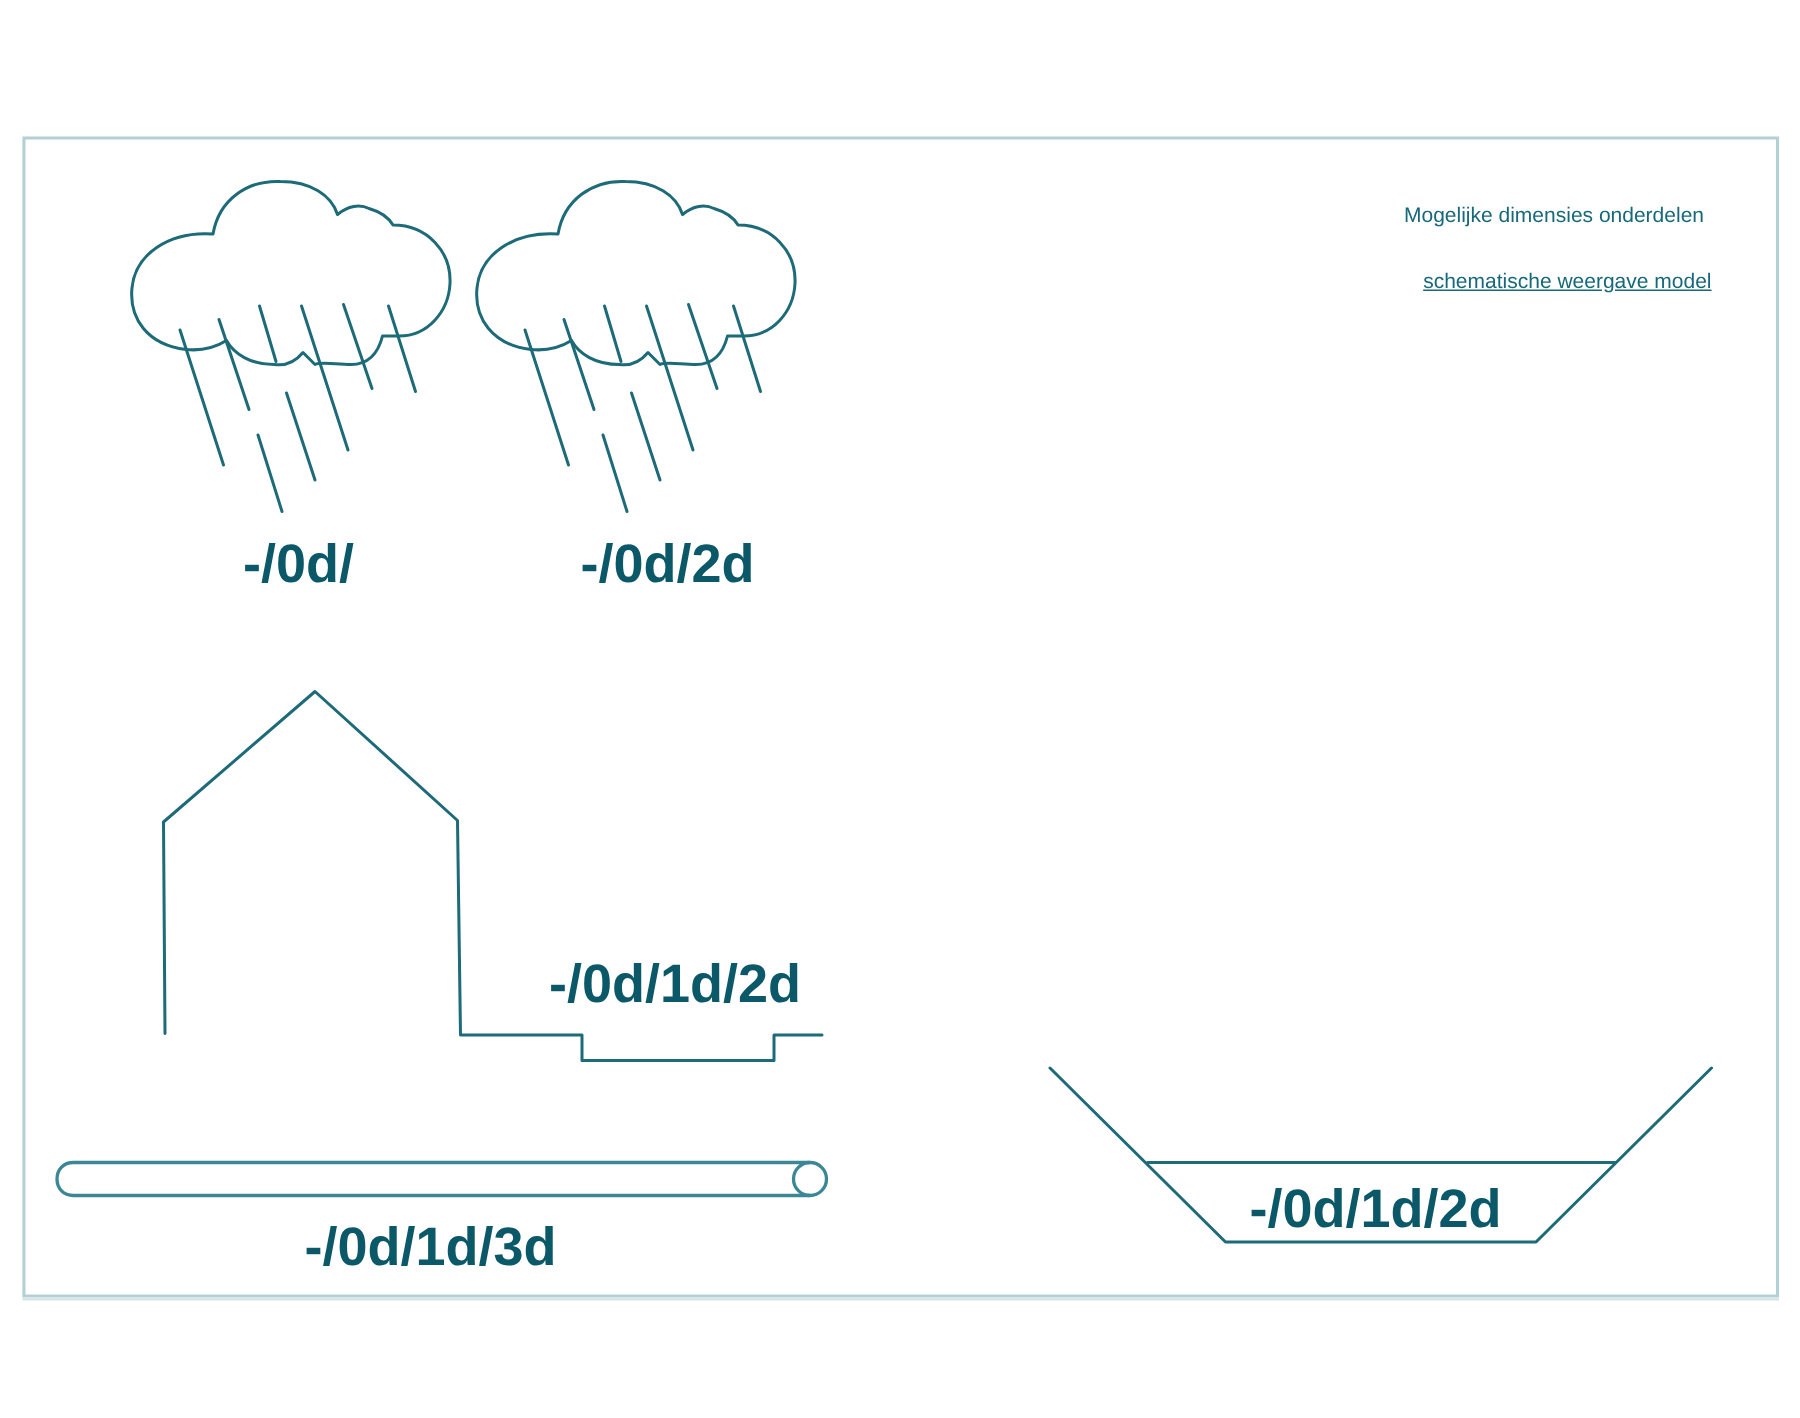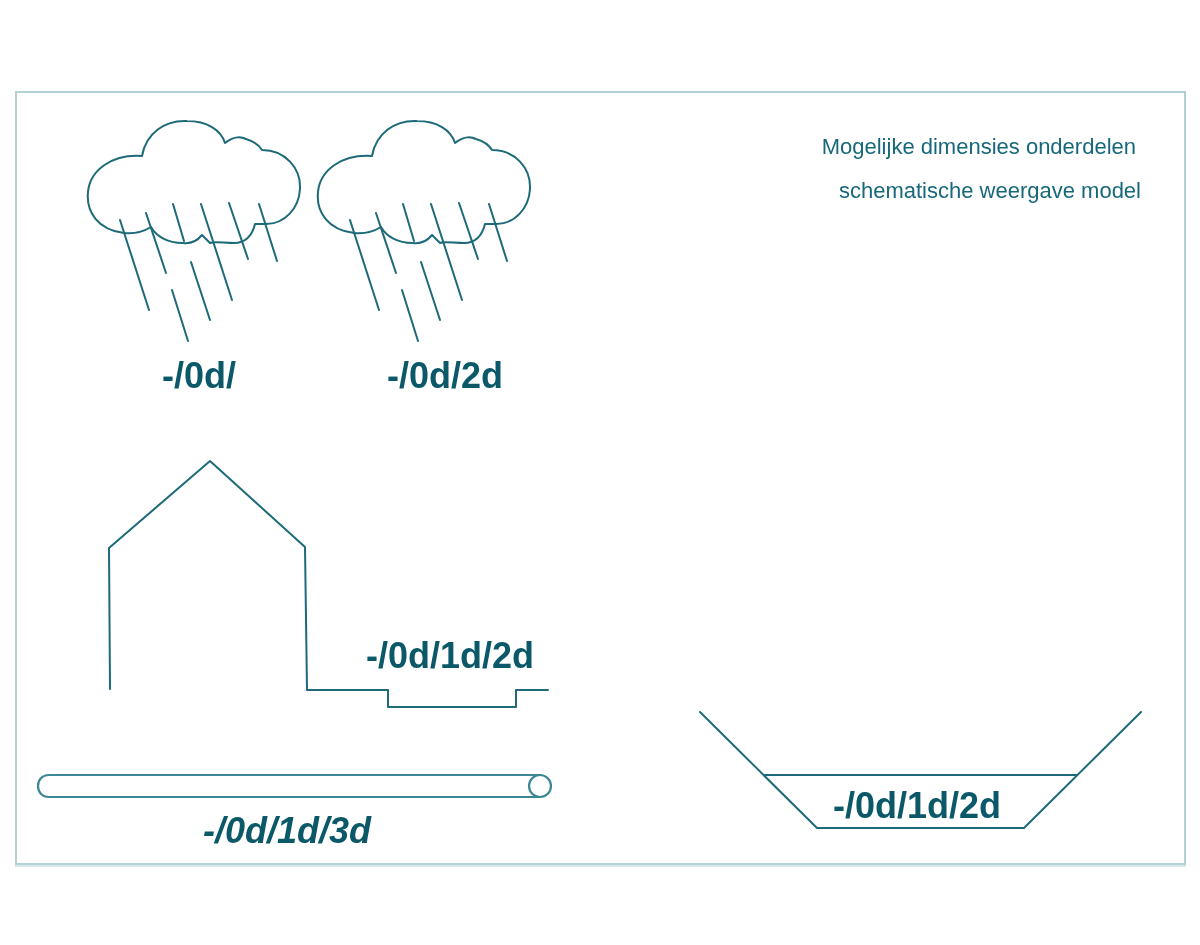--- a/index.html
+++ b/index.html
@@ -48,21 +48,21 @@
       color: #0b5868;
       font-weight: bold;
       font-size: 36px;
       line-height: 1;
       white-space: nowrap;
       letter-spacing: 0px;
     }
     .heading {
       position: absolute;
       color: #17687a;
-      font-size: 22px;
+      font-size: 14px;
       line-height: 1;
       white-space: nowrap;
       text-align: right;
     }
   </style>
 </head>
 <body>
 
 <div class="frame"></div>
 
@@ -116,19 +116,19 @@
     <circle class="pipe" cx="540" cy="786" r="11"></circle>
   </g>
 
   <g>
     <polyline class="stroke" points="700,712 817,828 1024,828 1141,712"></polyline>
     <line class="stroke" x1="765" y1="775" x2="1077" y2="775"></line>
   </g>
 </svg>
 
 <div class="heading" style="left:754px; top:136px; width:382px;">Mogelijke dimensies onderdelen</div>
-<div class="heading" style="left:779px; top:180px; width:362px;">schematische weergave model</div>
+<div class="heading" style="left:779px; top:180px; width:362px;text-decoration:underline;">schematische weergave model</div>
 
 <div class="dim-label" style="left:162px; top:358px;">-/0d/</div>
 <div class="dim-label" style="left:387px; top:358px;">-/0d/2d</div>
 <div class="dim-label" style="left:366px; top:638px;">-/0d/1d/2d</div>
-<div class="dim-label" style="left:203px; top:813px;font-style:italic;">-/0d/1d/3d</div>
+<div class="dim-label" style="left:203px; top:813px;">-/0d/1d/3d</div>
 <div class="dim-label" style="left:833px; top:788px;">-/0d/1d/2d</div>
 
 </body></html>

